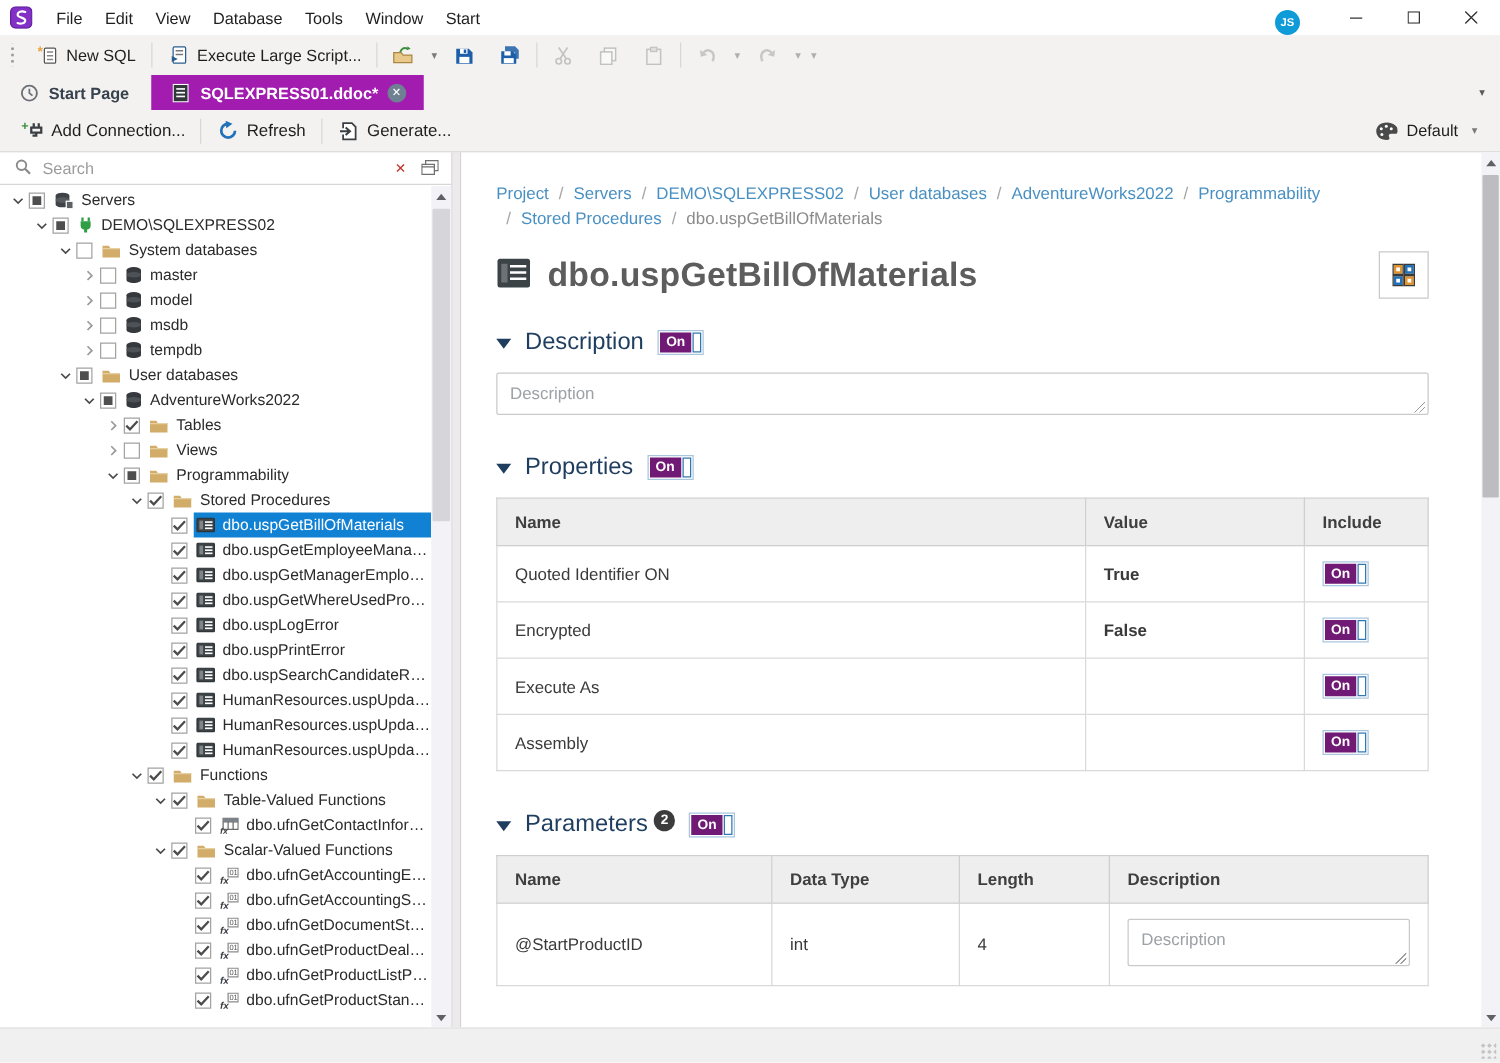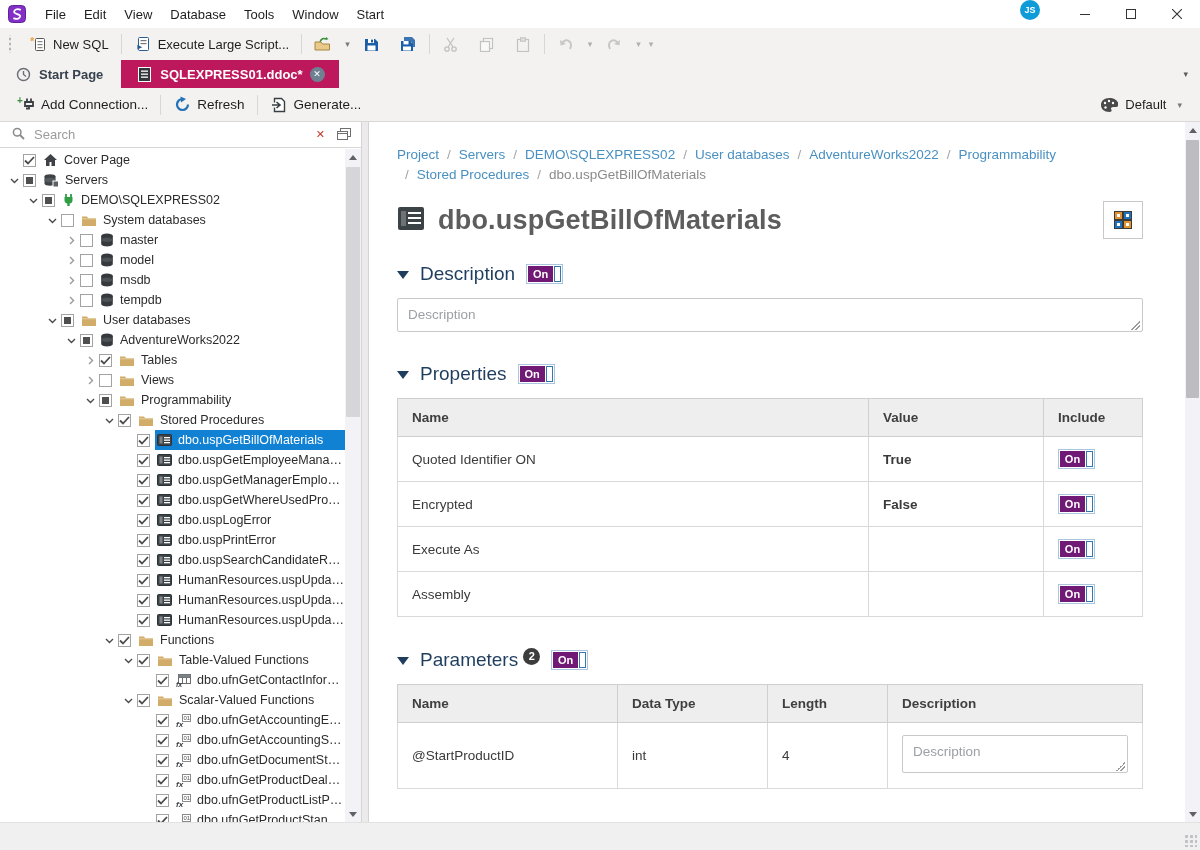--- a/index.html
+++ b/index.html
@@ -6,40 +6,40 @@
   html,body { width:1200px; height:850px; overflow:hidden; }
   body { font-family:"Liberation Sans","DejaVu Sans",sans-serif; font-size:13px; color:#333; background:#f2f1f0; }
   .app { width:1200px; height:850px; display:flex; flex-direction:column; }
 
   
   .titlebar { height:28px; background:#fff; display:flex; align-items:center; padding:0 0 0 8px; flex:0 0 auto; }
   .app-logo { margin-right:10px; display:flex; }
   .menubar { display:flex; height:100%; align-items:stretch; }
   .menu-item { display:flex; align-items:center; padding:0 9px; color:#1e1e1e; cursor:default; }
   .menu-item::first-letter { text-decoration:underline; }
-  .title-right { margin-left:auto; display:flex; align-items:flex-start; height:100%; }
+  .title-right { margin-left:auto; display:flex; align-items:flex-end; height:100%; }
   .avatar { width:20px; height:20px; border-radius:50%; background:#0e9bd8; color:#fff; font-size:9px; font-weight:bold; display:flex; align-items:center; justify-content:center; margin-right:22px; }
   .win-btn { width:46px; height:100%; display:flex; align-items:center; justify-content:center; color:#333; font-size:13px; }
 
   
   .toolbar { background:#f3f2f1; display:flex; align-items:center; flex:0 0 auto; }
   .main-toolbar { height:32px; padding-left:4px; }
   .grip-dots { width:8px; height:18px; margin:0 6px 0 2px;
     background:radial-gradient(circle, #9a99a0 1px, transparent 1.2px); background-size:4px 5px; background-position:center; background-repeat:repeat-y; }
   .tb-btn { display:flex; align-items:center; gap:6px; padding:0 9px; height:26px; color:#1e1e1e; white-space:nowrap; }
   .tb-sep { width:1px; height:20px; background:#d8d7d6; margin:0 3px; }
   .tb-caret { font-size:9px; color:#7a7a7a; padding:0 4px; }
   .icon16 { width:18px; height:17px; display:inline-flex; align-items:center; justify-content:center; }
   .disabled { opacity:.55; }
 
   
   .tabrow { height:28px; background:#f3f2f1; display:flex; align-items:flex-end; flex:0 0 auto; position:relative; }
   .tab { height:28px; display:flex; align-items:center; gap:7px; padding:0 14px; font-weight:bold; }
   .tab.start { color:#37424e; }
-  .tab.active { background:#be185d; color:#fff; margin-left:4px; }
+  .tab.active { background:#a21caf; color:#fff; margin-left:4px; }
   .tab-close { width:15px; height:15px; border-radius:50%; background:#6e8091; color:#fff; font-size:9px; display:flex; align-items:center; justify-content:center; }
   .tabrow-caret { position:absolute; right:12px; top:9px; font-size:9px; color:#5a5a5a; }
 
   .doc-toolbar { height:34px; border-bottom:1px solid #d9d8d7; padding-left:8px; }
   .doc-toolbar .tb-btn { font-size:13.5px; }
   .skin-btn { margin-left:auto; margin-right:14px; display:flex; align-items:center; gap:7px; color:#1e1e1e; }
 
   
   .workspace { flex:1 1 auto; display:flex; min-height:0; }
   .sidebar { width:362px; background:#fff; position:relative; display:flex; flex-direction:column; border-right:1px solid #d5d4d5; }
@@ -349,37 +349,20 @@
         <span class="search-clear">✕</span>
         <span class="search-windows">
             <svg width="14" height="13">
               <rect x="3.5" y="0.5" width="10" height="8" fill="none" stroke="#6f6f6f"></rect>
               <rect x="0.5" y="3.5" width="10" height="8" fill="#fff" stroke="#6f6f6f"></rect>
               <line x1="0.5" y1="5.5" x2="10.5" y2="5.5" stroke="#6f6f6f"></line>
             </svg>
           </span>
       </div>
       <div class="tree" id="tree">
-          <div class="tree-row">
-            <span style="width: 6px; flex: 0 0 auto;"></span>
-            <span class="tw"></span>
-            <span class="cbx">
-              <svg width="11" height="9">
-                <path d="M1 4.5 L4 7.5 L10 1" fill="none" stroke="#4c4c4c" stroke-width="1.8"></path>
-              </svg>
-            </span>
-            <span class="row-main">
-              <span style="display: inline-flex;">
-                <svg width="15" height="14">
-                  <path d="M7.5 1 L14 7 h-2 v6 h-3.5 v-4 h-2 v4 H3 V7 H1 Z" fill="#3f4347"></path>
-                </svg>
-              </span>
-              <span class="tree-label">Cover Page</span>
-            </span>
-          </div>
           <div class="tree-row">
             <span style="width: 6px; flex: 0 0 auto;"></span>
             <span class="tw">
               <svg width="9" height="9">
                 <path d="M1 3 L4.5 6.5 L8 3" fill="none" stroke="#4a4a4a" stroke-width="1.4"></path>
               </svg>
             </span>
             <span class="cbx">
               <span class="sq"></span>
             </span>

